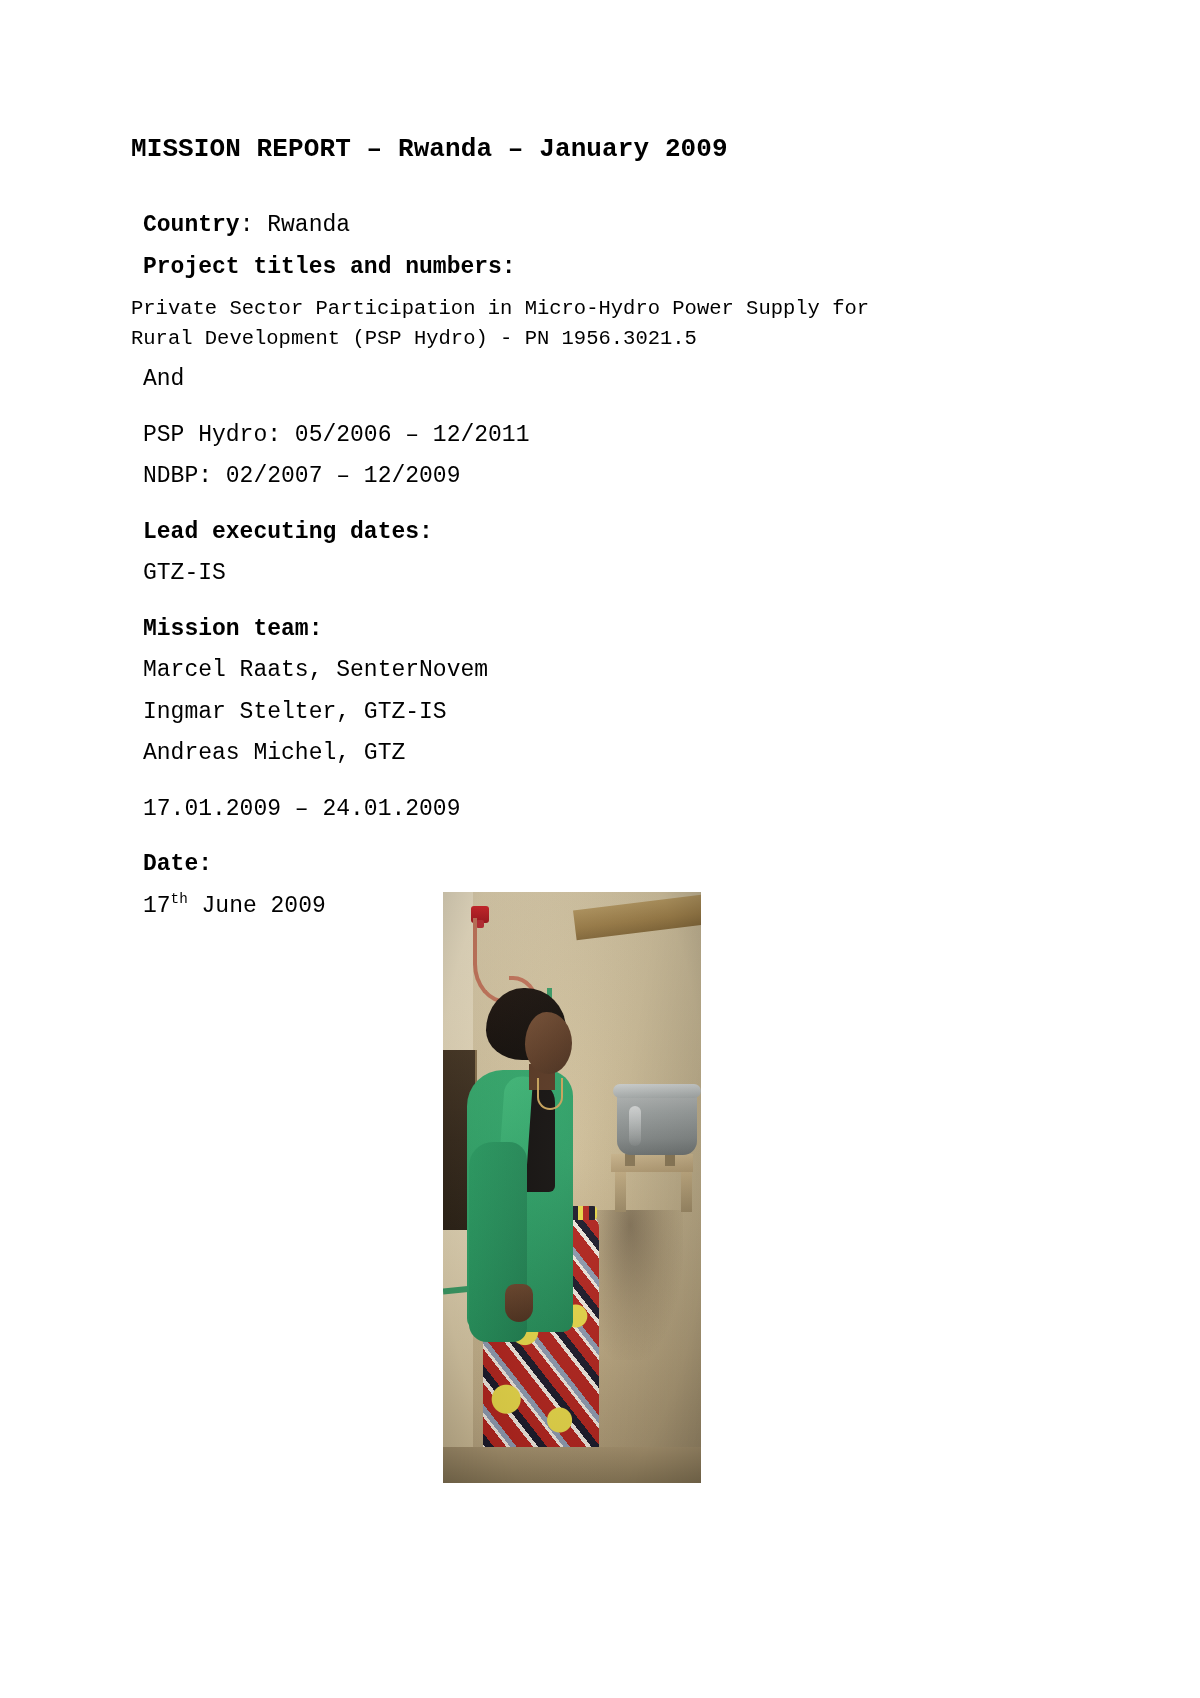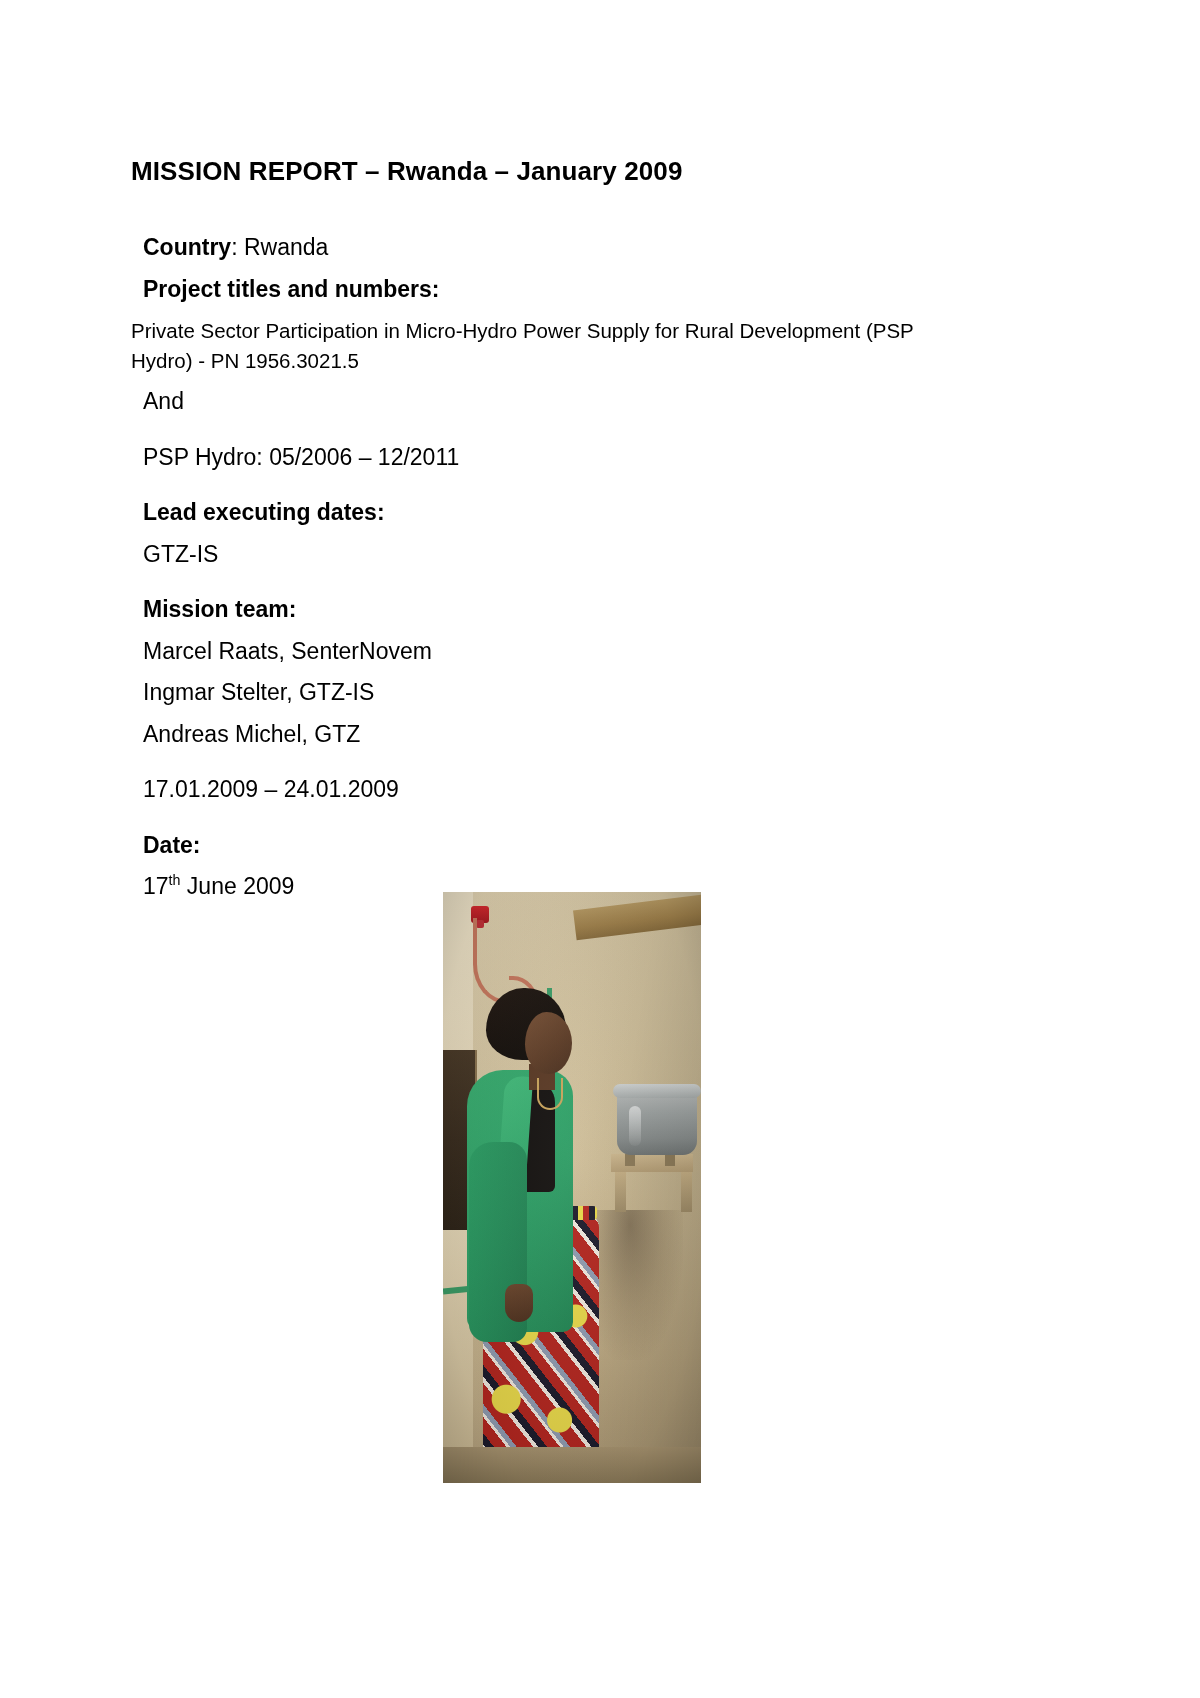--- a/index.html
+++ b/index.html
@@ -15,22 +15,23 @@
   .page {
     position: relative;
     width: 1200px;
     height: 1698px;
     background: #ffffff;
     overflow: hidden;
   }
   .content {
     position: absolute;
     left: 131px;
-    top: 156px;
+    top: 134px;
     width: 800px;
+    font-family: Liberation Mono, monospace;
   }
   .doc-title {
     font-size: 26px;
     font-weight: bold;
     letter-spacing: 0.1px;
     margin: 0 0 46px 0;
     line-height: 1.2;
     white-space: nowrap;
   }
   .block {
@@ -329,20 +330,21 @@
 
     <div class="block">
       <p class="line"><span class="lbl">Country</span><span>: </span><span>Rwanda</span></p>
       <p class="line lbl">Project titles and numbers:</p>
       <p class="para">Private Sector Participation in Micro-Hydro Power Supply for Rural Development (PSP Hydro) - PN 1956.3021.5</p>
       <p class="line">And</p>
     </div>
 
     <div class="block">
       <p class="line">PSP Hydro: 05/2006 – 12/2011</p>
+      <p class="line">NDBP: 02/2007 – 12/2009</p>
     </div>
 
     <div class="block">
       <p class="line lbl">Lead executing dates:</p>
       <p class="line">GTZ-IS</p>
     </div>
 
     <div class="block">
       <p class="line lbl">Mission team:</p>
       <p class="line">Marcel Raats, SenterNovem</p>

